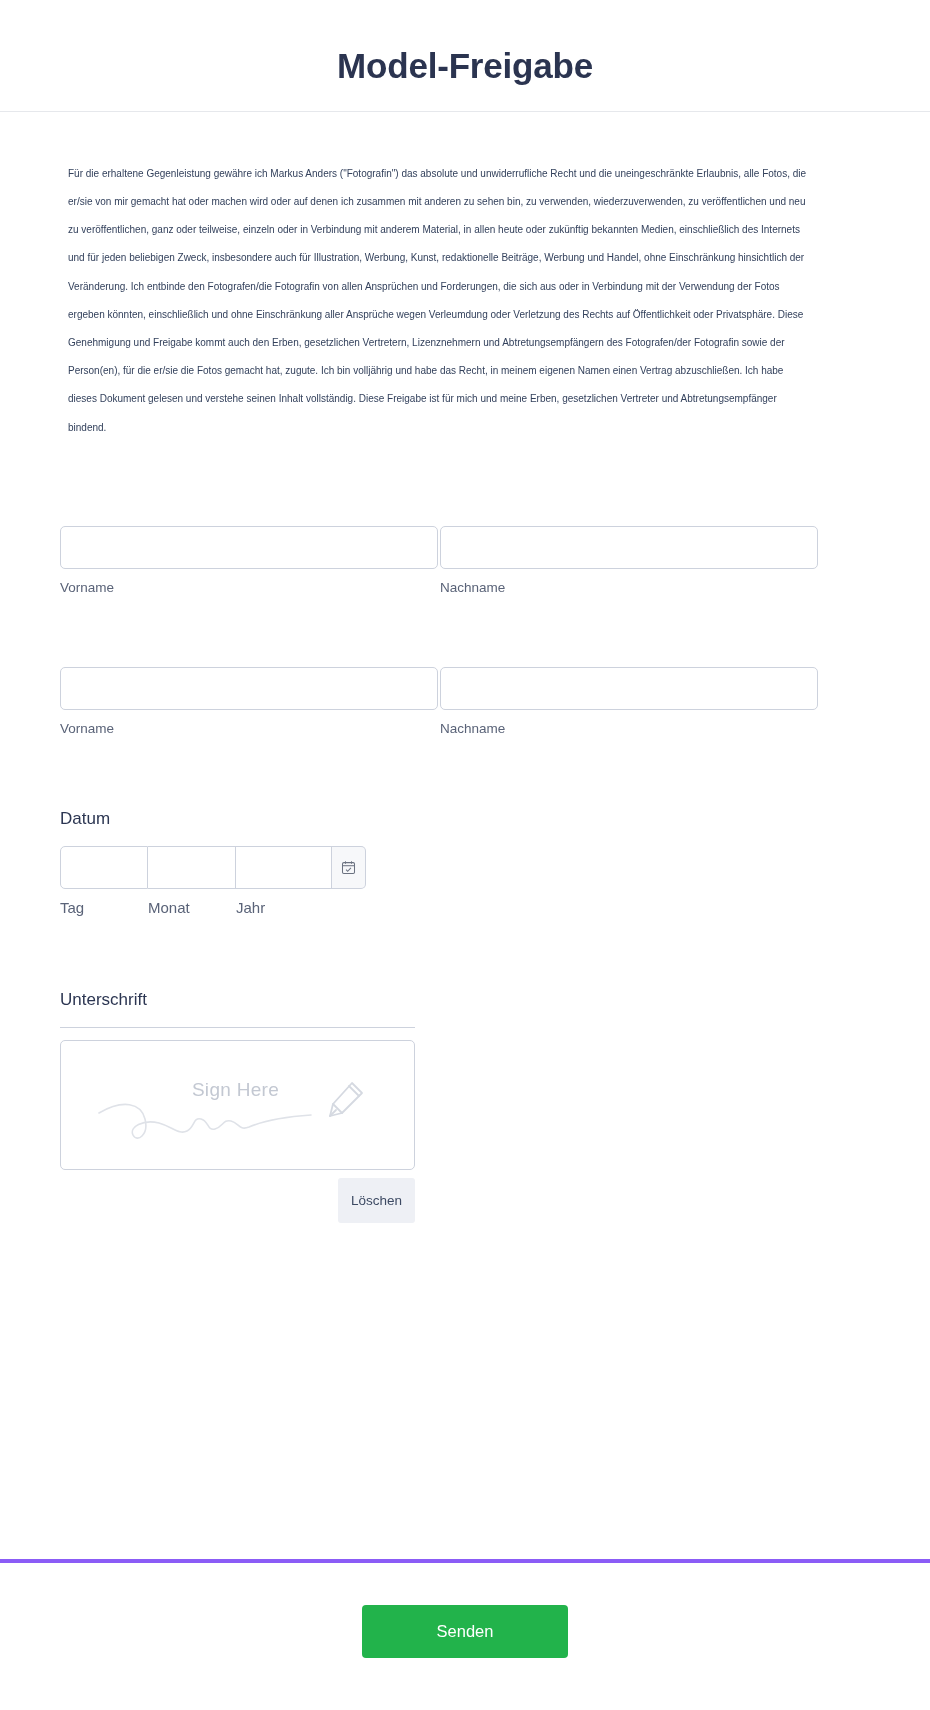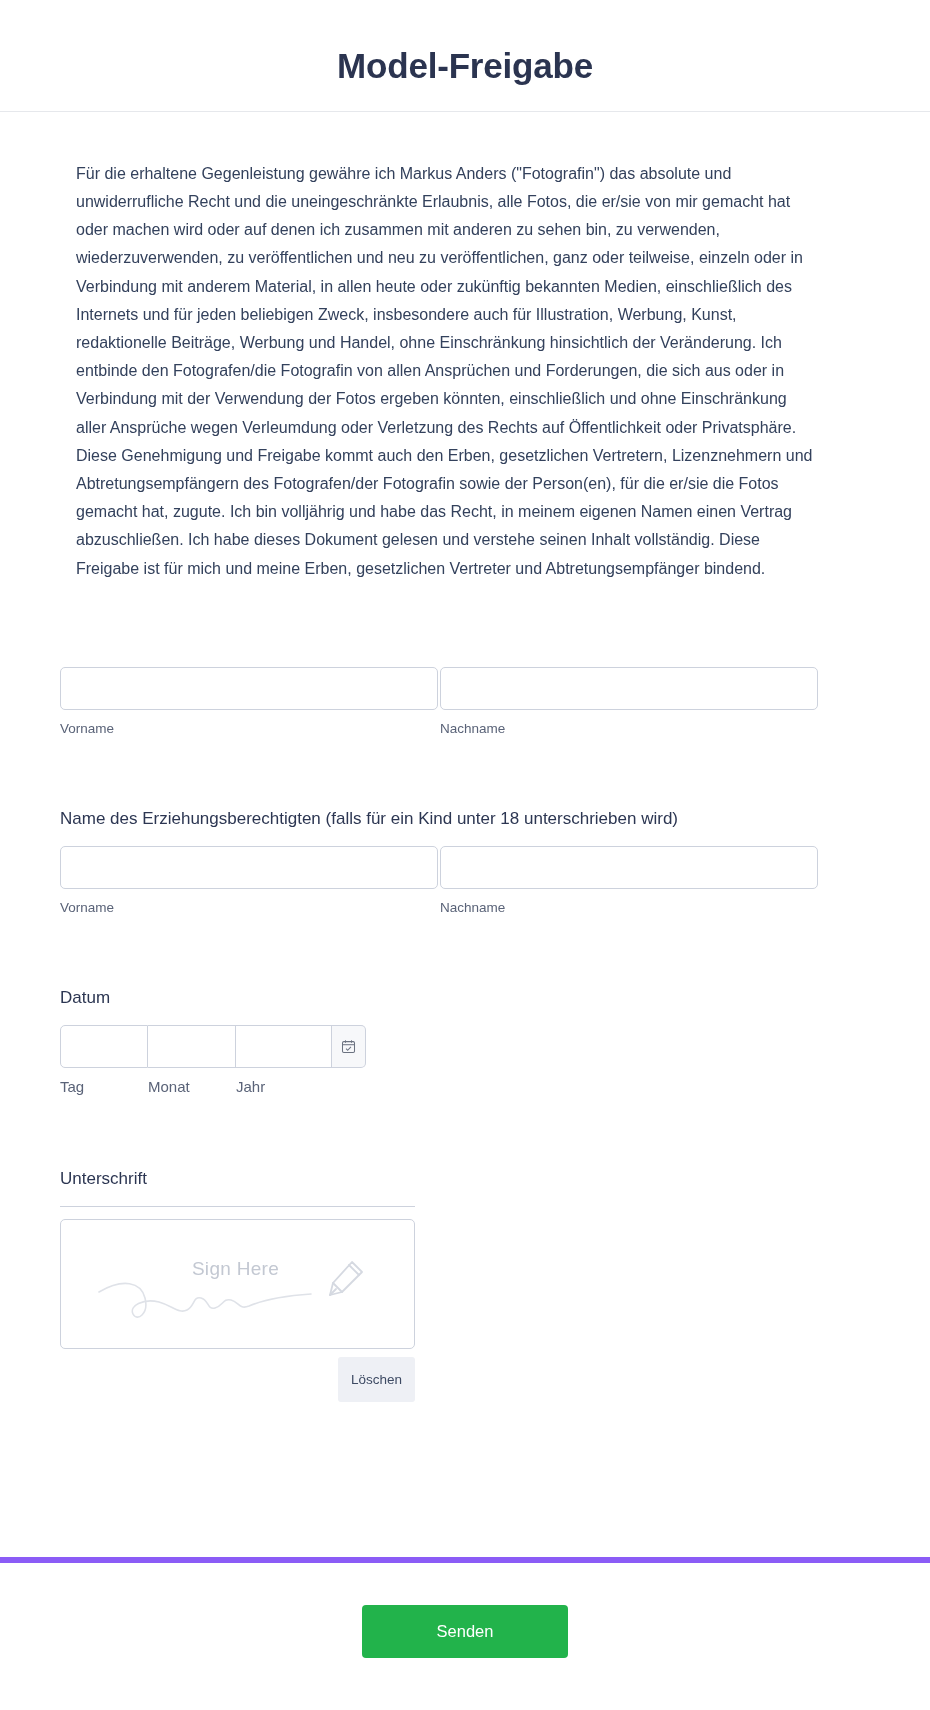--- a/index.html
+++ b/index.html
@@ -40,22 +40,22 @@
     letter-spacing: -0.2px;
   }
 
   
   .form-body {
     padding: 48px 60px 30px 60px;
     flex: 1 0 auto;
   }
 
   .consent-paragraph {
-    margin: 0 0 12px 16px;
-    font-size: 16px;
+    margin: 0 0 12px 8px;
+    font-size: 10px;
     line-height: 28.2px;
     color: #33415c;
     text-align: left;
     max-width: 740px;
   }
 
   
   .field-block {
     margin-top: 70px;
   }
@@ -227,21 +227,21 @@
     color: #3d4a63;
     background: #eef0f5;
     border: 0;
     border-radius: 3px;
     padding: 15px 13px;
     cursor: pointer;
   }
 
   
   .form-footer {
-    border-top: 6px solid #8b5cf6;
+    border-top: 4px solid #8b5cf6;
     padding: 42px 0 52px 0;
     text-align: center;
     background: #ffffff;
   }
   .submit-btn {
     font-family: inherit;
     font-size: 16.5px;
     color: #ffffff;
     background: #22b34b;
     border: 0;
@@ -271,21 +271,20 @@
           <span class="sub-label">Vorname</span>
         </div>
         <div class="name-col right">
           <input class="text-input" type="text" value="" style="">
           <span class="sub-label">Nachname</span>
         </div>
       </div>
     </div>
 
     <div class="field-block">
-      <label class="field-label">Name des Erziehungsberechtigten (falls für ein Kind unter 18 unterschrieben wird)</label>
       <div class="name-row">
         <div class="name-col">
           <input class="text-input" type="text" value="" style="">
           <span class="sub-label">Vorname</span>
         </div>
         <div class="name-col right">
           <input class="text-input" type="text" value="" style="">
           <span class="sub-label">Nachname</span>
         </div>
       </div>

